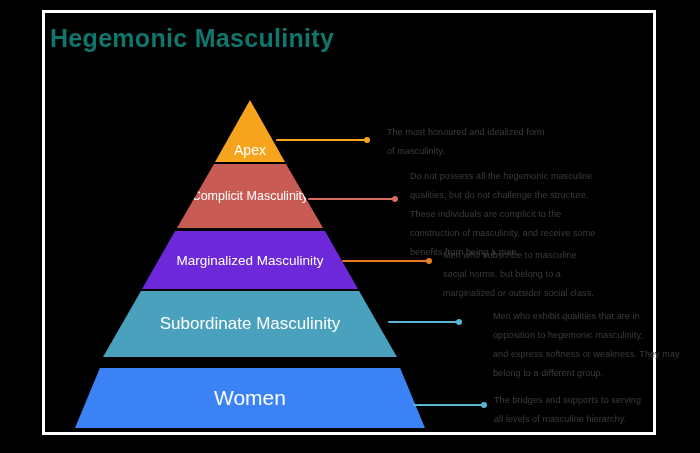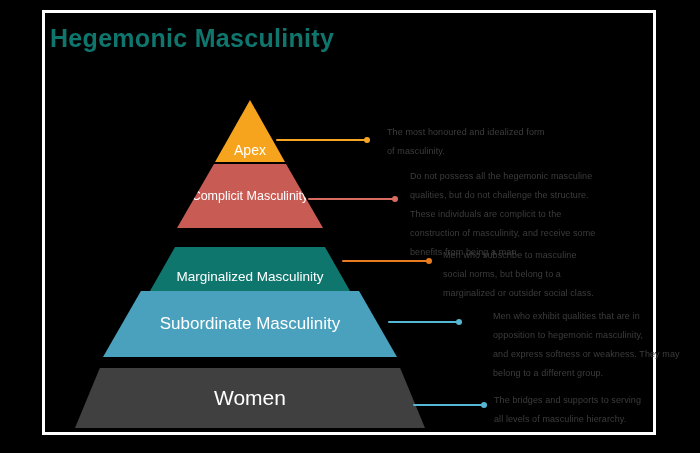--- a/index.html
+++ b/index.html
@@ -55,27 +55,27 @@
   <div class="slide"></div>
 
   <h1 class="title">Hegemonic Masculinity</h1>
 
   <div class="band lv0" style="background-color: rgb(246, 164, 29);">
     <span class="band-label lb0">Apex</span>
   </div>
   <div class="band lv1" style="background-color: rgb(201, 91, 85);">
     <span class="band-label lb1">Complicit Masculinity</span>
   </div>
-  <div class="band lv2" style="background-color: #0f766e; margin-top: 16px;">
+  <div class="band lv2" style="background-color: #6d28d9;">
     <span class="band-label lb2">Marginalized Masculinity</span>
   </div>
   <div class="band lv3" style="background-color: rgb(74, 161, 189);">
     <span class="band-label lb3">Subordinate Masculinity</span>
   </div>
-  <div class="band lv4" style="background-color: #404040;">
+  <div class="band lv4" style="background-color: #3b82f6;">
     <span class="band-label lb4">Women</span>
   </div>
 
   <div class="leader ln0" style="background-color: rgb(245, 166, 35);">
     <span class="dot" style="background-color: rgb(245, 166, 35);"></span>
   </div>
   <div class="leader ln1" style="background-color: rgb(217, 108, 97);">
     <span class="dot" style="background-color: rgb(217, 108, 97);"></span>
   </div>
   <div class="leader ln2" style="background-color: rgb(232, 124, 31);">

